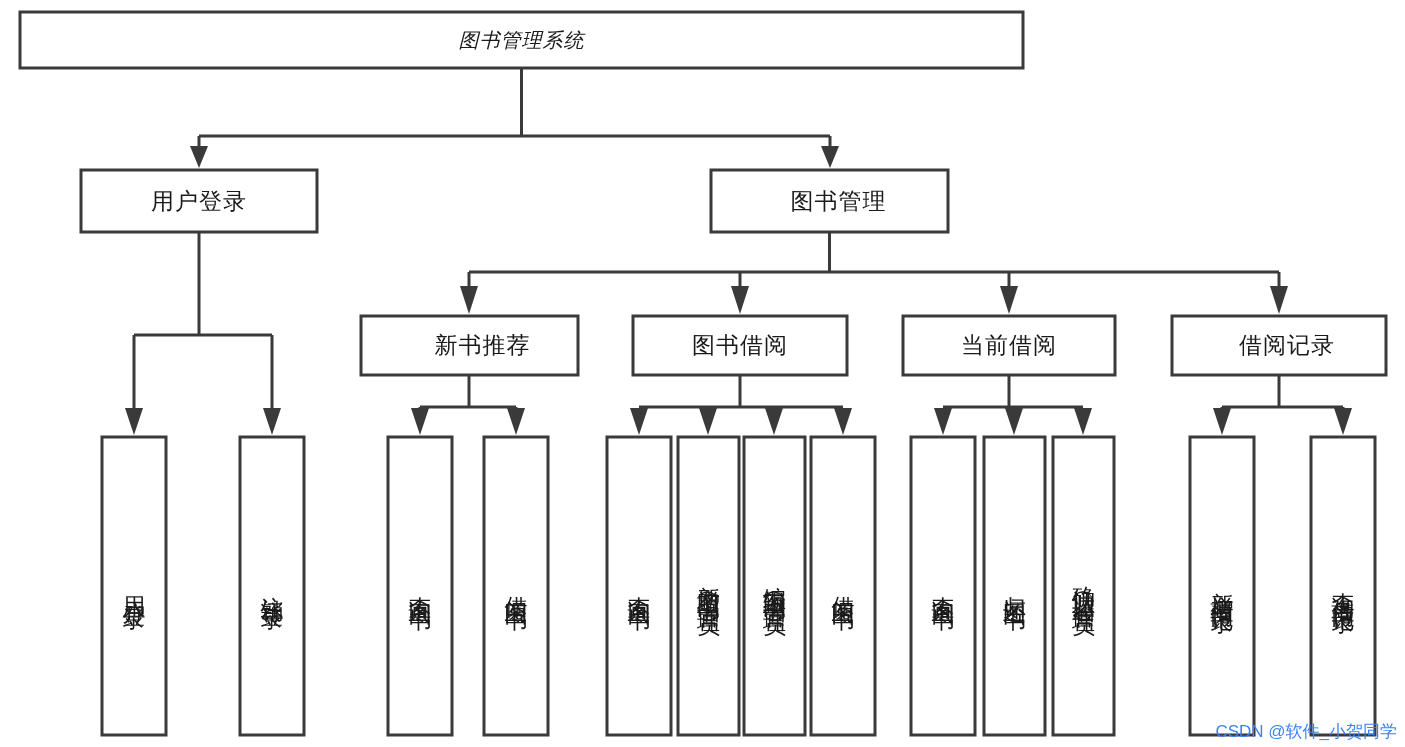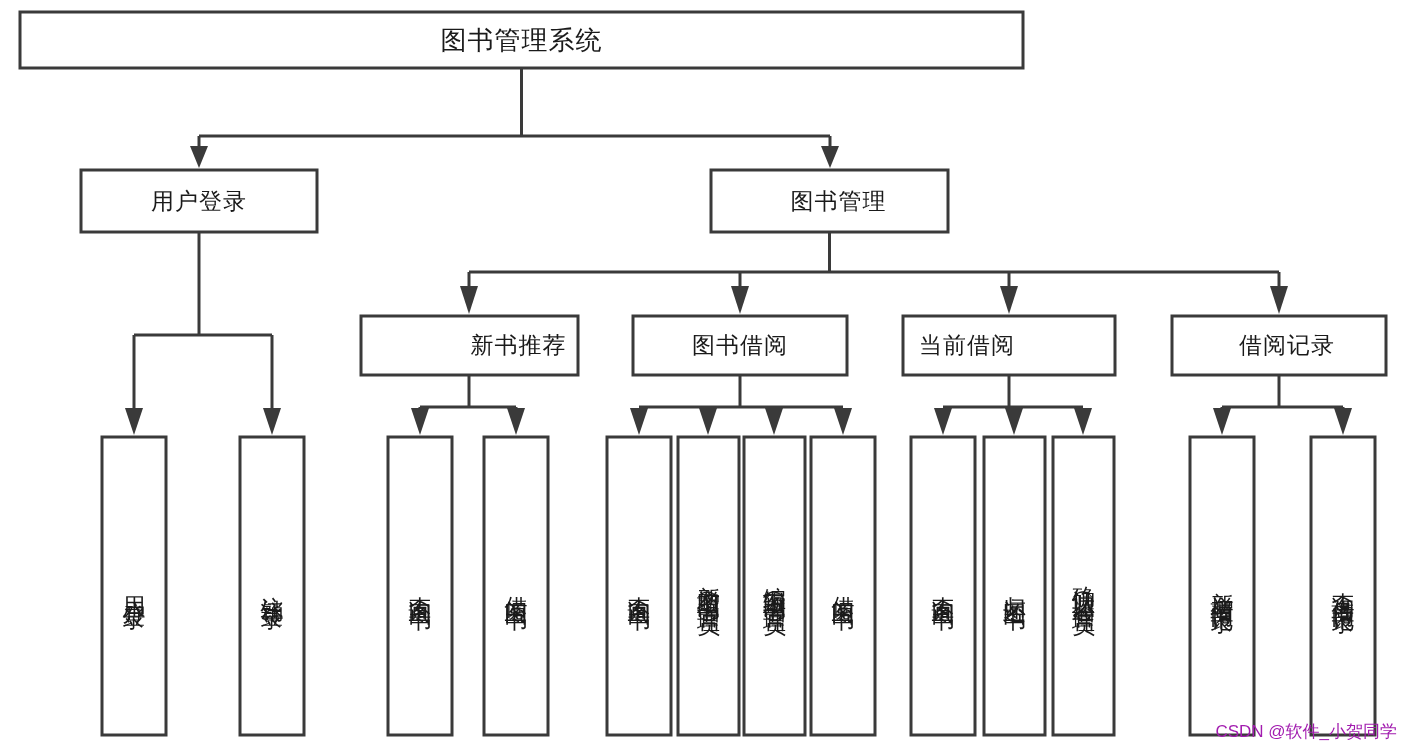--- a/index.html
+++ b/index.html
@@ -66,29 +66,30 @@
     pointer-events: none;
   }
   .hlabel-text {
     font-family: "Liberation Sans", "DejaVu Sans", sans-serif;
     font-size: 23px;
     color: #1a1a1a;
     letter-spacing: 1px;
     white-space: nowrap;
   }
   .root-label-text {
-    font-size: 26px;
+    font-size: 20px;
+    font-style: italic;
   }
   #watermark {
     position: absolute;
     right: 8px;
     bottom: 4px;
     font-family: "Liberation Sans", "DejaVu Sans", sans-serif;
     font-size: 17px;
-    color: #a21caf;
+    color: #3b82f6;
     white-space: nowrap;
     pointer-events: none;
   }
 </style>
 </head>
 <body>
 
 <div id="diagram-root">
 
   <svg class="flow" viewBox="0 0 1405 747" xmlns="http://www.w3.org/2000/svg">
@@ -199,27 +200,27 @@
   <div id="label-layer">
       <div class="hlabel-wrap" style="left: 20px; top: 12px; width: 1003px; height: 56px;">
         <span class="hlabel-text root-label-text">图书管理系统</span>
       </div>
       <div class="hlabel-wrap" style="left: 81px; top: 170px; width: 236px; height: 62px;">
         <span class="hlabel-text">用户登录</span>
       </div>
       <div class="hlabel-wrap" style="left: 720px; top: 170px; width: 237px; height: 62px; align-items: center;">
         <span class="hlabel-text">图书管理</span>
       </div>
-      <div class="hlabel-wrap" style="left: 361px; top: 316px; width: 243px; height: 59px; margin-left: 36px;">
+      <div class="hlabel-wrap" style="left: 361px; top: 316px; width: 243px; height: 59px;">
         <span class="hlabel-text">新书推荐</span>
       </div>
       <div class="hlabel-wrap" style="left: 633px; top: 316px; width: 214px; height: 59px; text-align: center;">
         <span class="hlabel-text">图书借阅</span>
       </div>
-      <div class="hlabel-wrap" style="left: 861px; top: 316px; width: 212px; height: 59px;">
+      <div class="hlabel-wrap" style="left: 903px; top: 316px; width: 212px; height: 59px;">
         <span class="hlabel-text">当前借阅</span>
       </div>
       <div class="hlabel-wrap" style="left: 1172px; top: 316px; width: 214px; height: 59px; margin-left: 8px;">
         <span class="hlabel-text">借阅记录</span>
       </div>
       <div class="vlabel-wrap" style="left: 102px; top: 437px; width: 64px; height: 298px; align-items: center;">
         <span class="vlabel-text">用户登录</span>
       </div>
       <div class="vlabel-wrap" style="left: 240px; top: 437px; width: 64px; height: 298px; align-items: center;">
         <span class="vlabel-text">注销登录</span>

